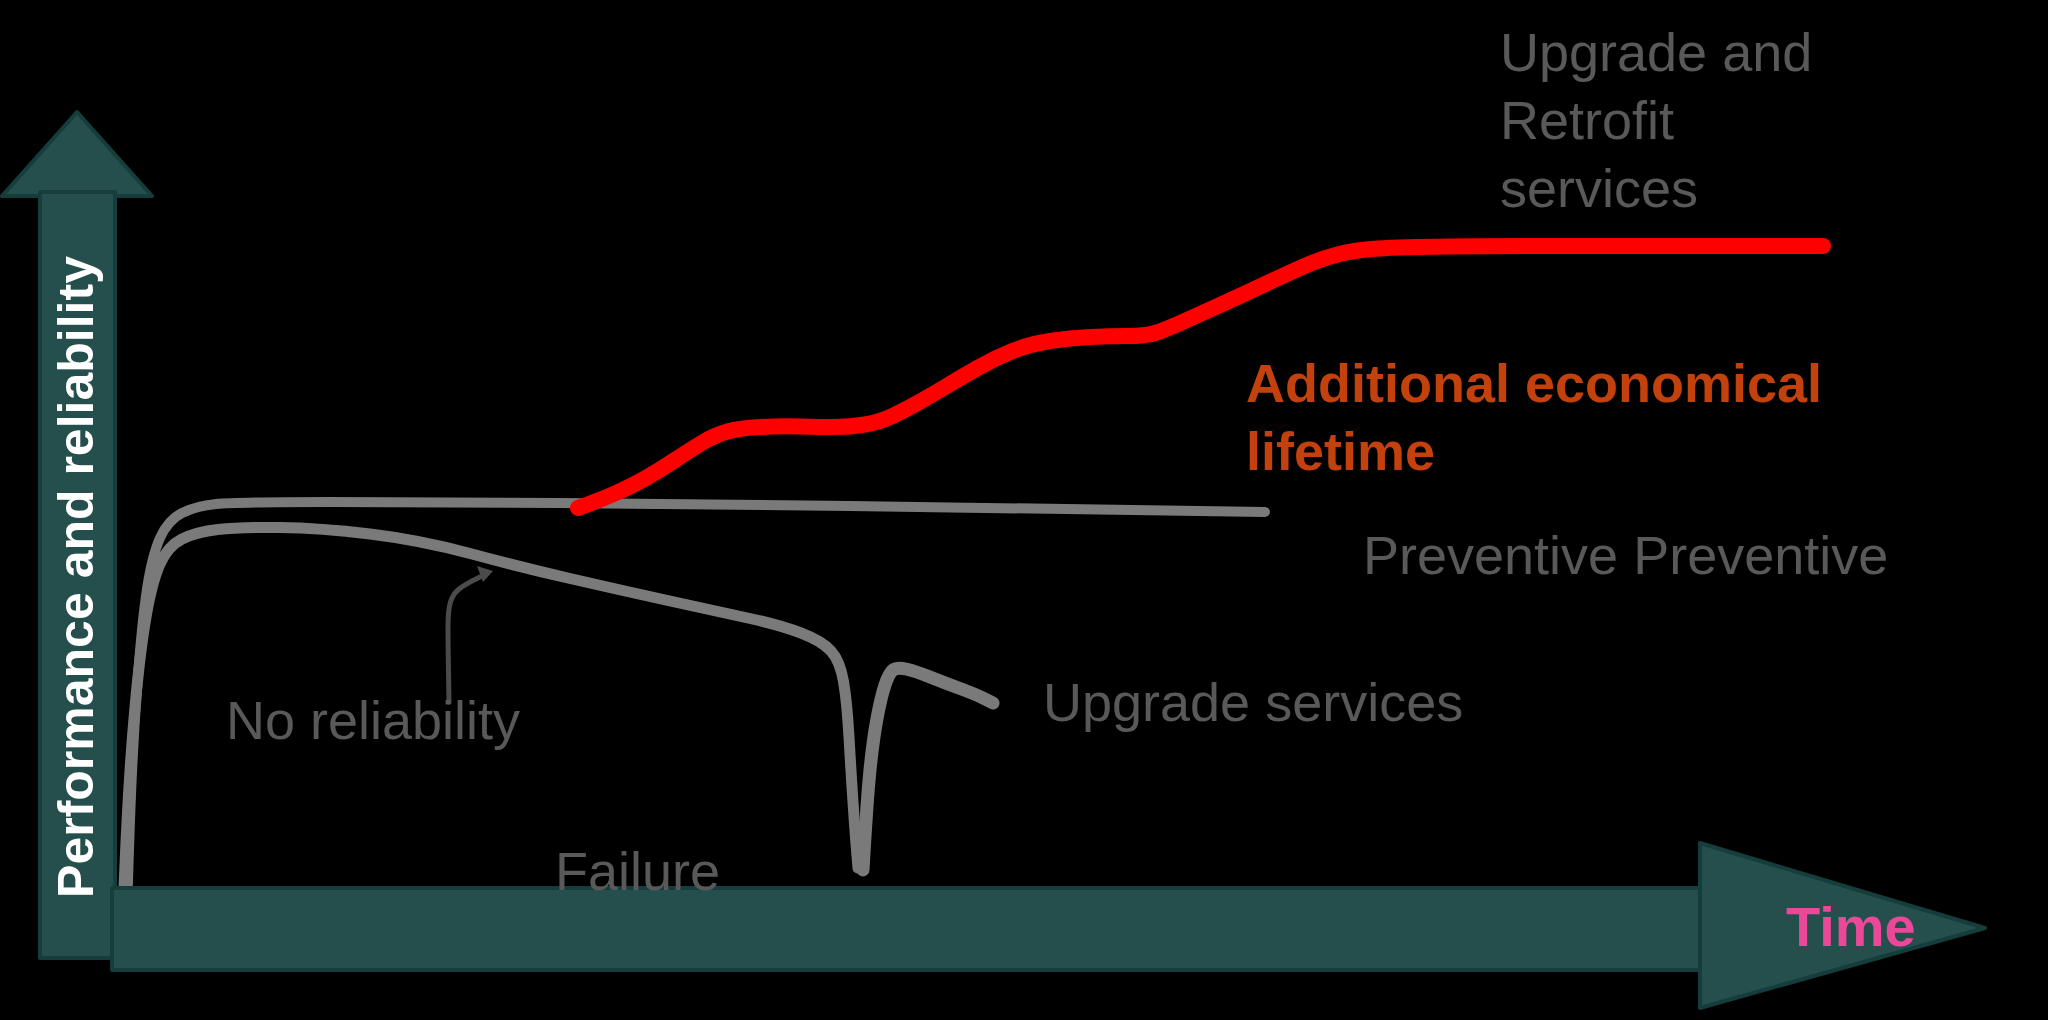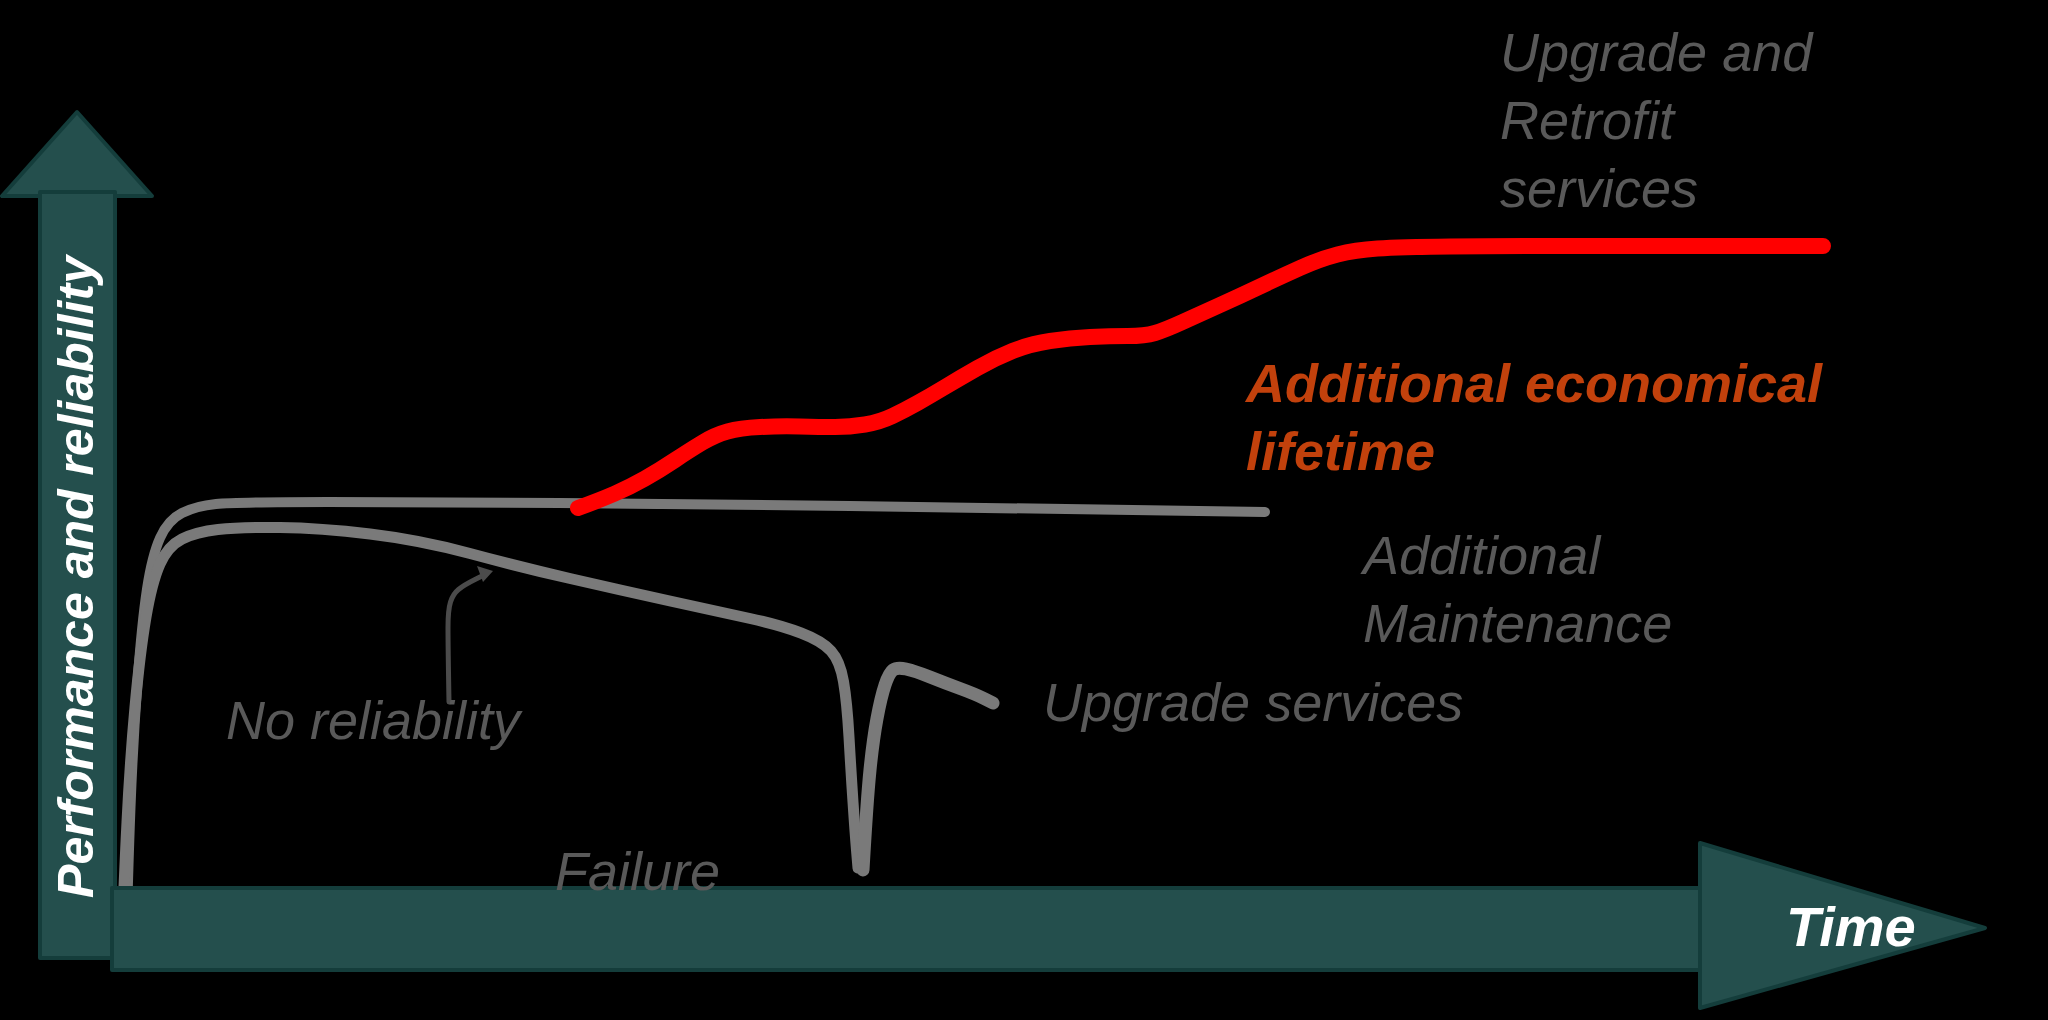--- a/index.html
+++ b/index.html
@@ -1,22 +1,22 @@
 <!DOCTYPE html>
 <html><head>
 <meta charset="utf-8">
 <style>
   html,body{margin:0;padding:0;background:#000;width:2048px;height:1020px;overflow:hidden;}
   #stage{position:relative;width:1892px;height:1020px;background:#000;
-         font-family:"Liberation Sans",sans-serif;font-style:italic;}
+         font-family:"Liberation Sans",sans-serif;}
   #plot{position:absolute;left:0;top:0;}
   .lbl{position:absolute;white-space:pre-line;line-height:1.26;}
   .lbl-gray{color:#595959;font-size:54px;font-weight:400;}
   .lbl-red{color:#c2410c;font-size:54px;font-weight:700;margin-top:33px;}
-  .lbl-white{color:#ffffff;font-weight:700;}
+  .lbl-white{color:#ec4899;font-weight:700;}
   #upgrade-label{left:1500px;top:18px;}
   #additional-label{left:1246px;top:316px;}
   #preventive-label{left:1363px;top:521px;}
   #repair-label{left:1043px;top:668px;}
   #nomaint-label{left:226px;top:686px;}
   #failure-label{left:555px;top:837px;}
   #time-label{left:1786px;top:892px;font-size:56px;}
   #yaxis-label{position:absolute;left:36px;top:196px;width:80px;height:762px;
                display:flex;align-items:center;justify-content:center;}
   #yaxis-label span{transform:rotate(-90deg);white-space:nowrap;
@@ -46,21 +46,21 @@
       <polygon points="1700,843 1985,928 1700,1008" stroke-width="4" fill="#244F4D" stroke="#143D3B"></polygon>
     </g>
   </svg>
 
   <div class="lbl lbl-gray" id="upgrade-label">Upgrade and Retrofit
 services</div>
 
   <div class="lbl lbl-red" id="additional-label">Additional economical
 lifetime</div>
 
-  <div class="lbl lbl-gray" id="preventive-label">Additional Maintenance</div>
+  <div class="lbl lbl-gray" id="preventive-label">Preventive Preventive</div>
 
   <div class="lbl lbl-gray" id="repair-label">Upgrade services</div>
 
   <div class="lbl lbl-gray" id="nomaint-label">No reliability</div>
 
   <div class="lbl lbl-gray" id="failure-label">Failure</div>
 
   <div class="lbl lbl-white" id="time-label">Time</div>
 
   <div id="yaxis-label">

